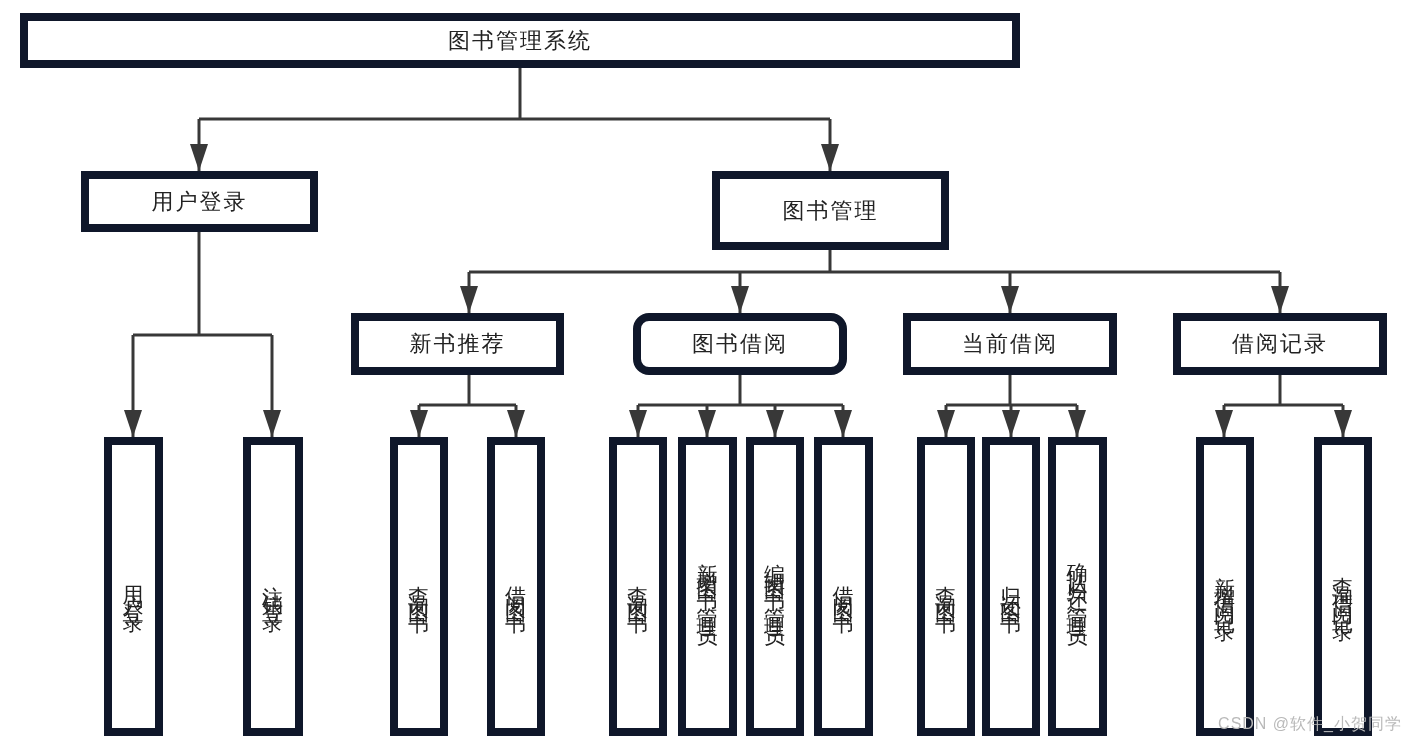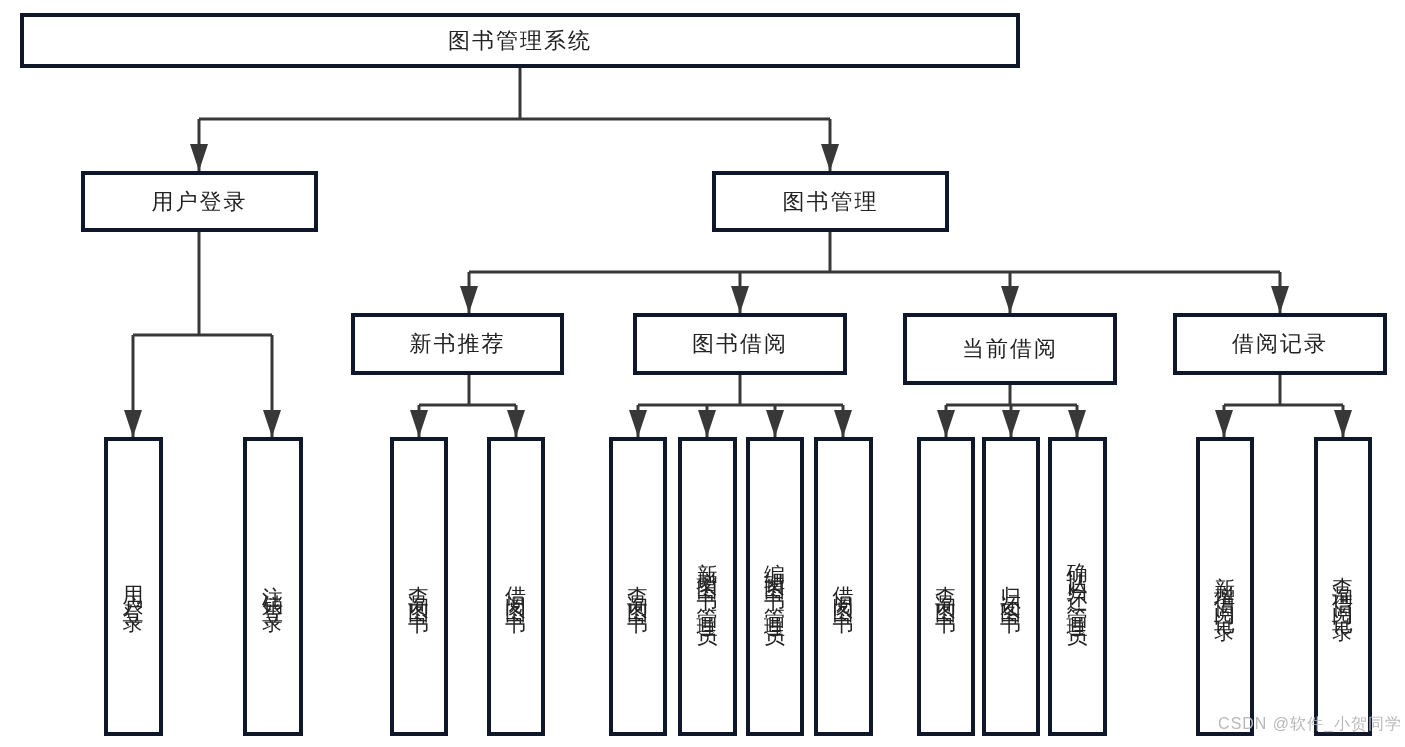--- a/index.html
+++ b/index.html
@@ -13,21 +13,21 @@
   }
   .connectors {
     position: absolute;
     left: 0; top: 0;
     z-index: 1;
   }
   .box {
     position: absolute;
     box-sizing: border-box;
     background: #ffffff;
-    border: 4px solid #0f172a;
+    border: 8px solid #0f172a;
     display: flex;
     align-items: center;
     justify-content: center;
     color: #222222;
     z-index: 2;
   }
   .hlabel {
     font-size: 22px;
     letter-spacing: 2px;
     white-space: nowrap;
@@ -106,31 +106,31 @@
     </g>
   </svg>
 
   <div class="box" style="left:20px; top:13px; width:1000px; height:55px;">
     <span class="hlabel">图书管理系统</span>
   </div>
 
   <div class="box" style="left:81px; top:171px; width:237px; height:61px;">
     <span class="hlabel">用户登录</span>
   </div>
-  <div class="box" style="left:712px; top:171px; width:237px; height:61px;">
+  <div class="box" style="left:712px; top:171px; width:237px; height:79px;">
     <span class="hlabel">图书管理</span>
   </div>
 
   <div class="box" style="left:351px; top:313px; width:213px; height:62px;">
     <span class="hlabel">新书推荐</span>
   </div>
-  <div class="box" style="left:633px; top:313px; width:214px; height:62px;">
+  <div class="box" style="left:633px; top:313px; width:214px; height:62px;border-radius:16px;">
     <span class="hlabel">图书借阅</span>
   </div>
-  <div class="box" style="left:903px; top:313px; width:214px; height:72px;">
+  <div class="box" style="left:903px; top:313px; width:214px; height:62px;">
     <span class="hlabel">当前借阅</span>
   </div>
   <div class="box" style="left:1173px; top:313px; width:214px; height:62px;">
     <span class="hlabel">借阅记录</span>
   </div>
 
   <div class="box" style="left:104px; top:437px; width:59px; height:299px;">
     <span class="vlabel">用户登录</span>
   </div>
   <div class="box" style="left:243px; top:437px; width:60px; height:299px;">

